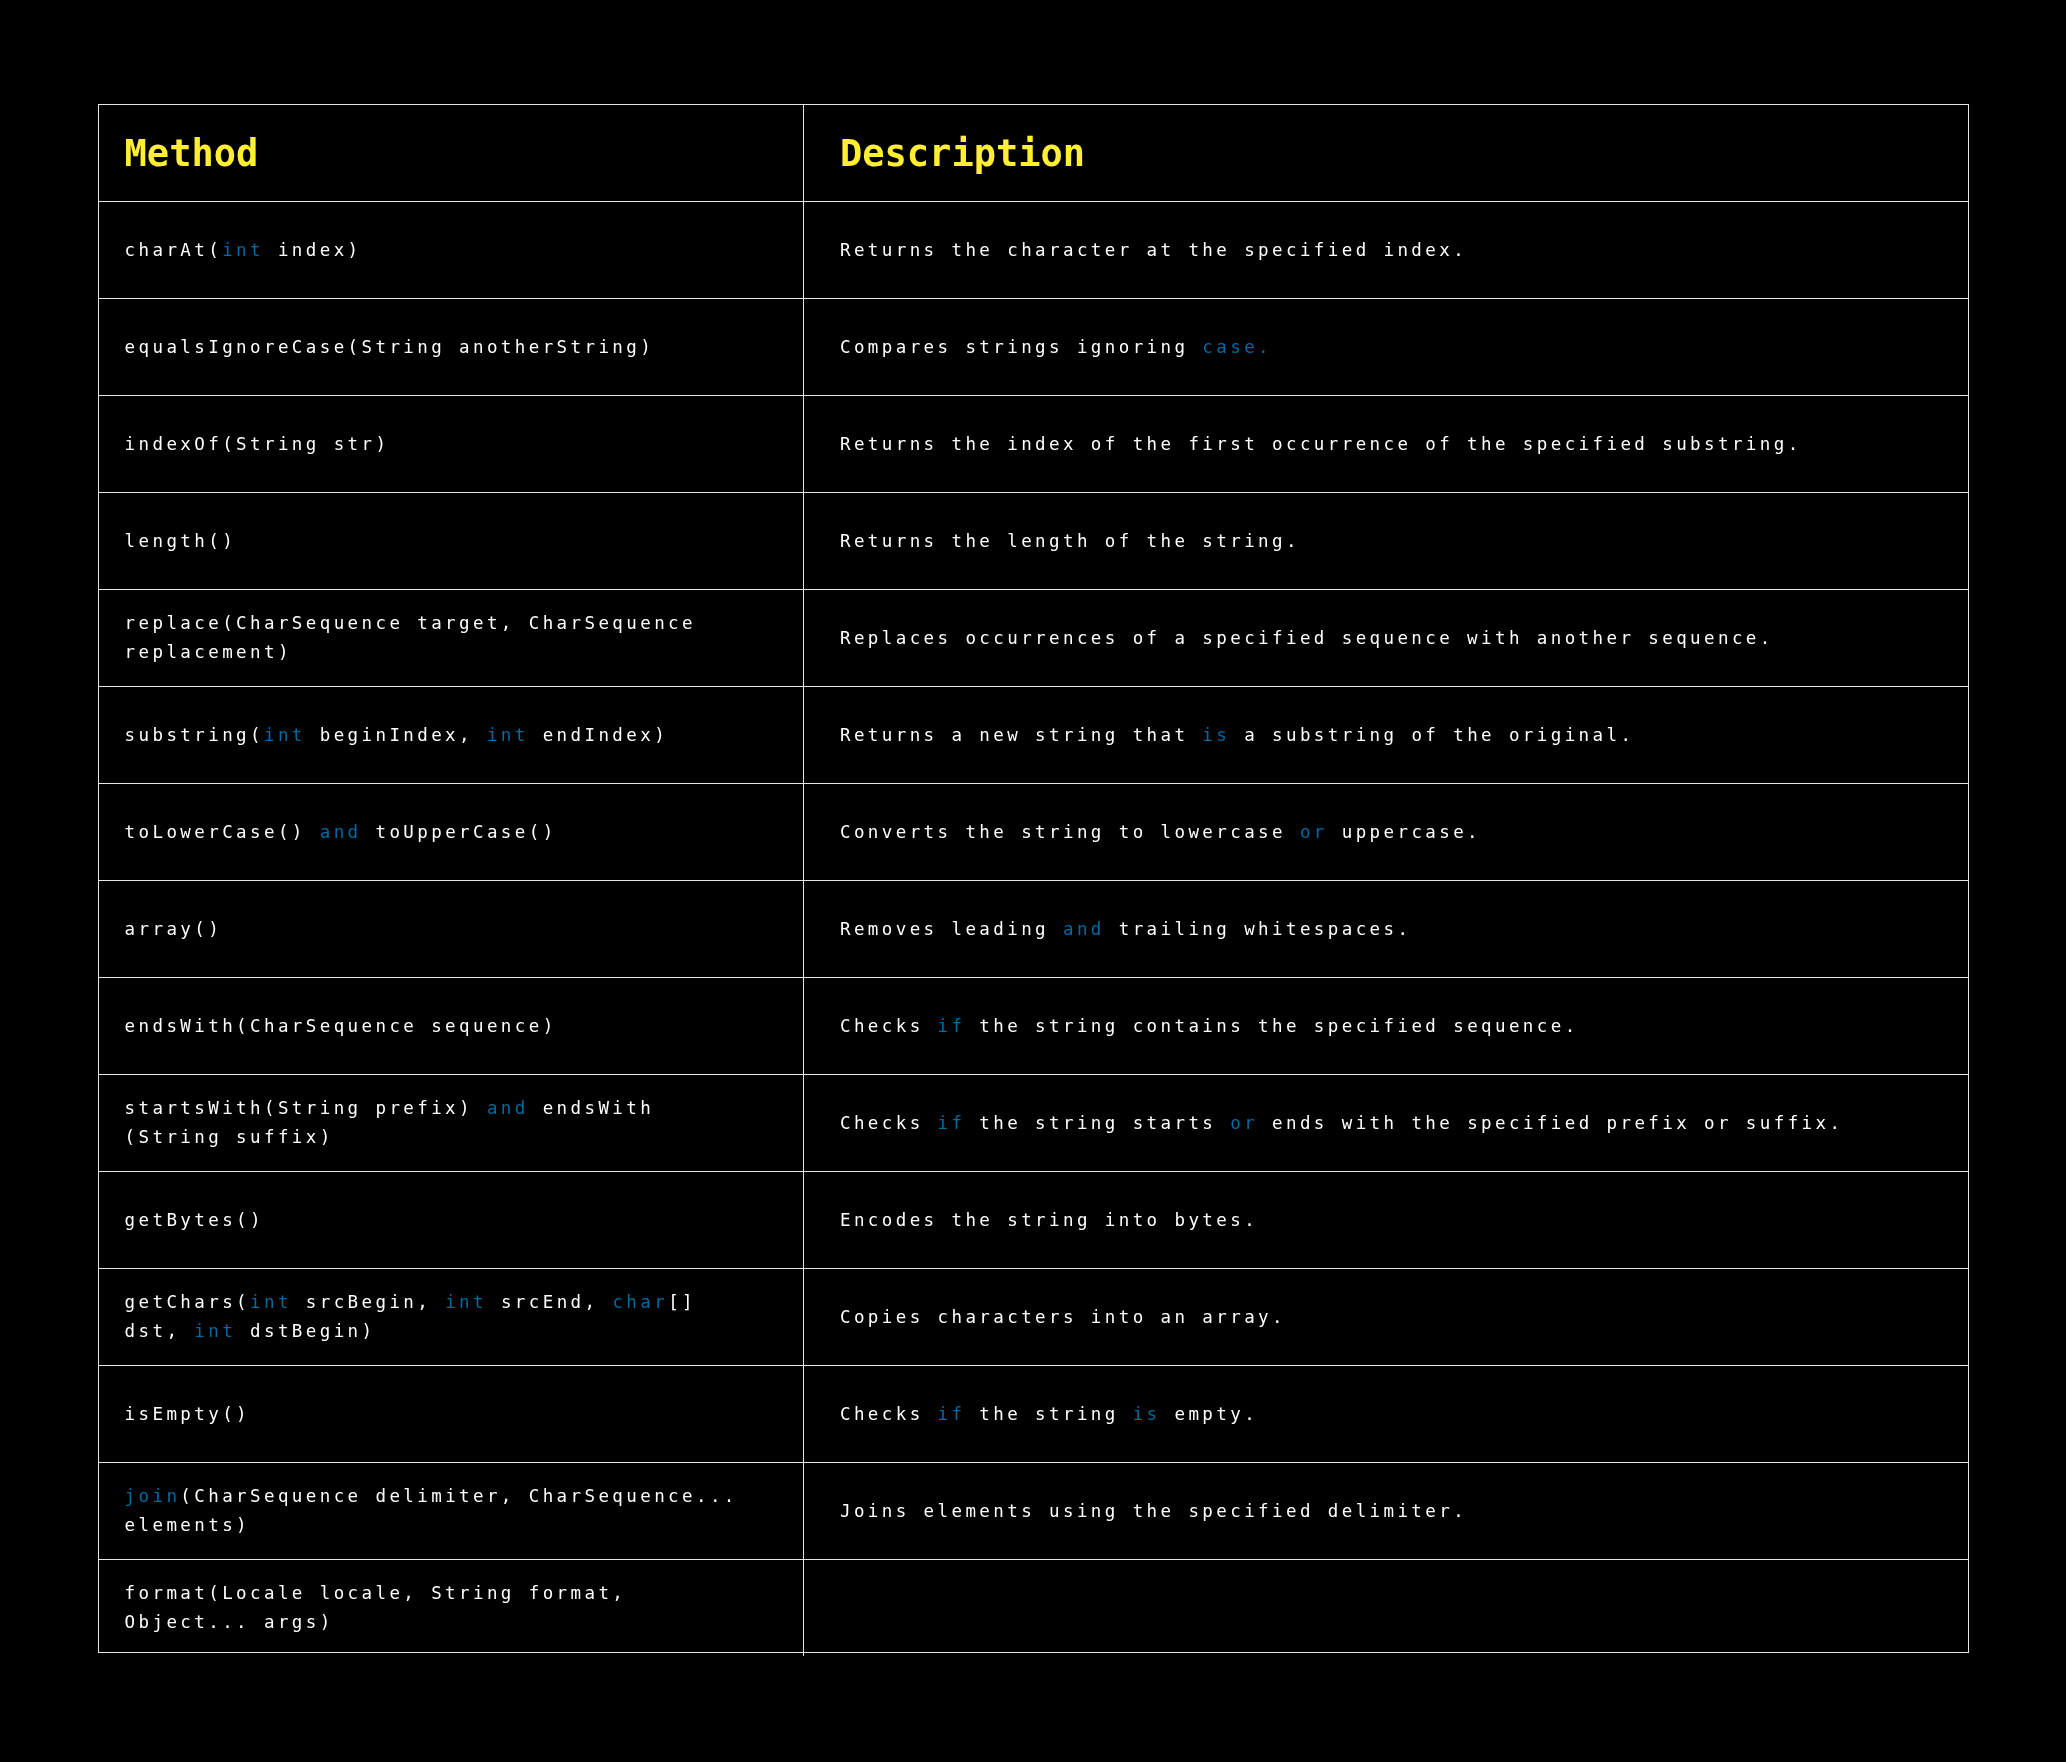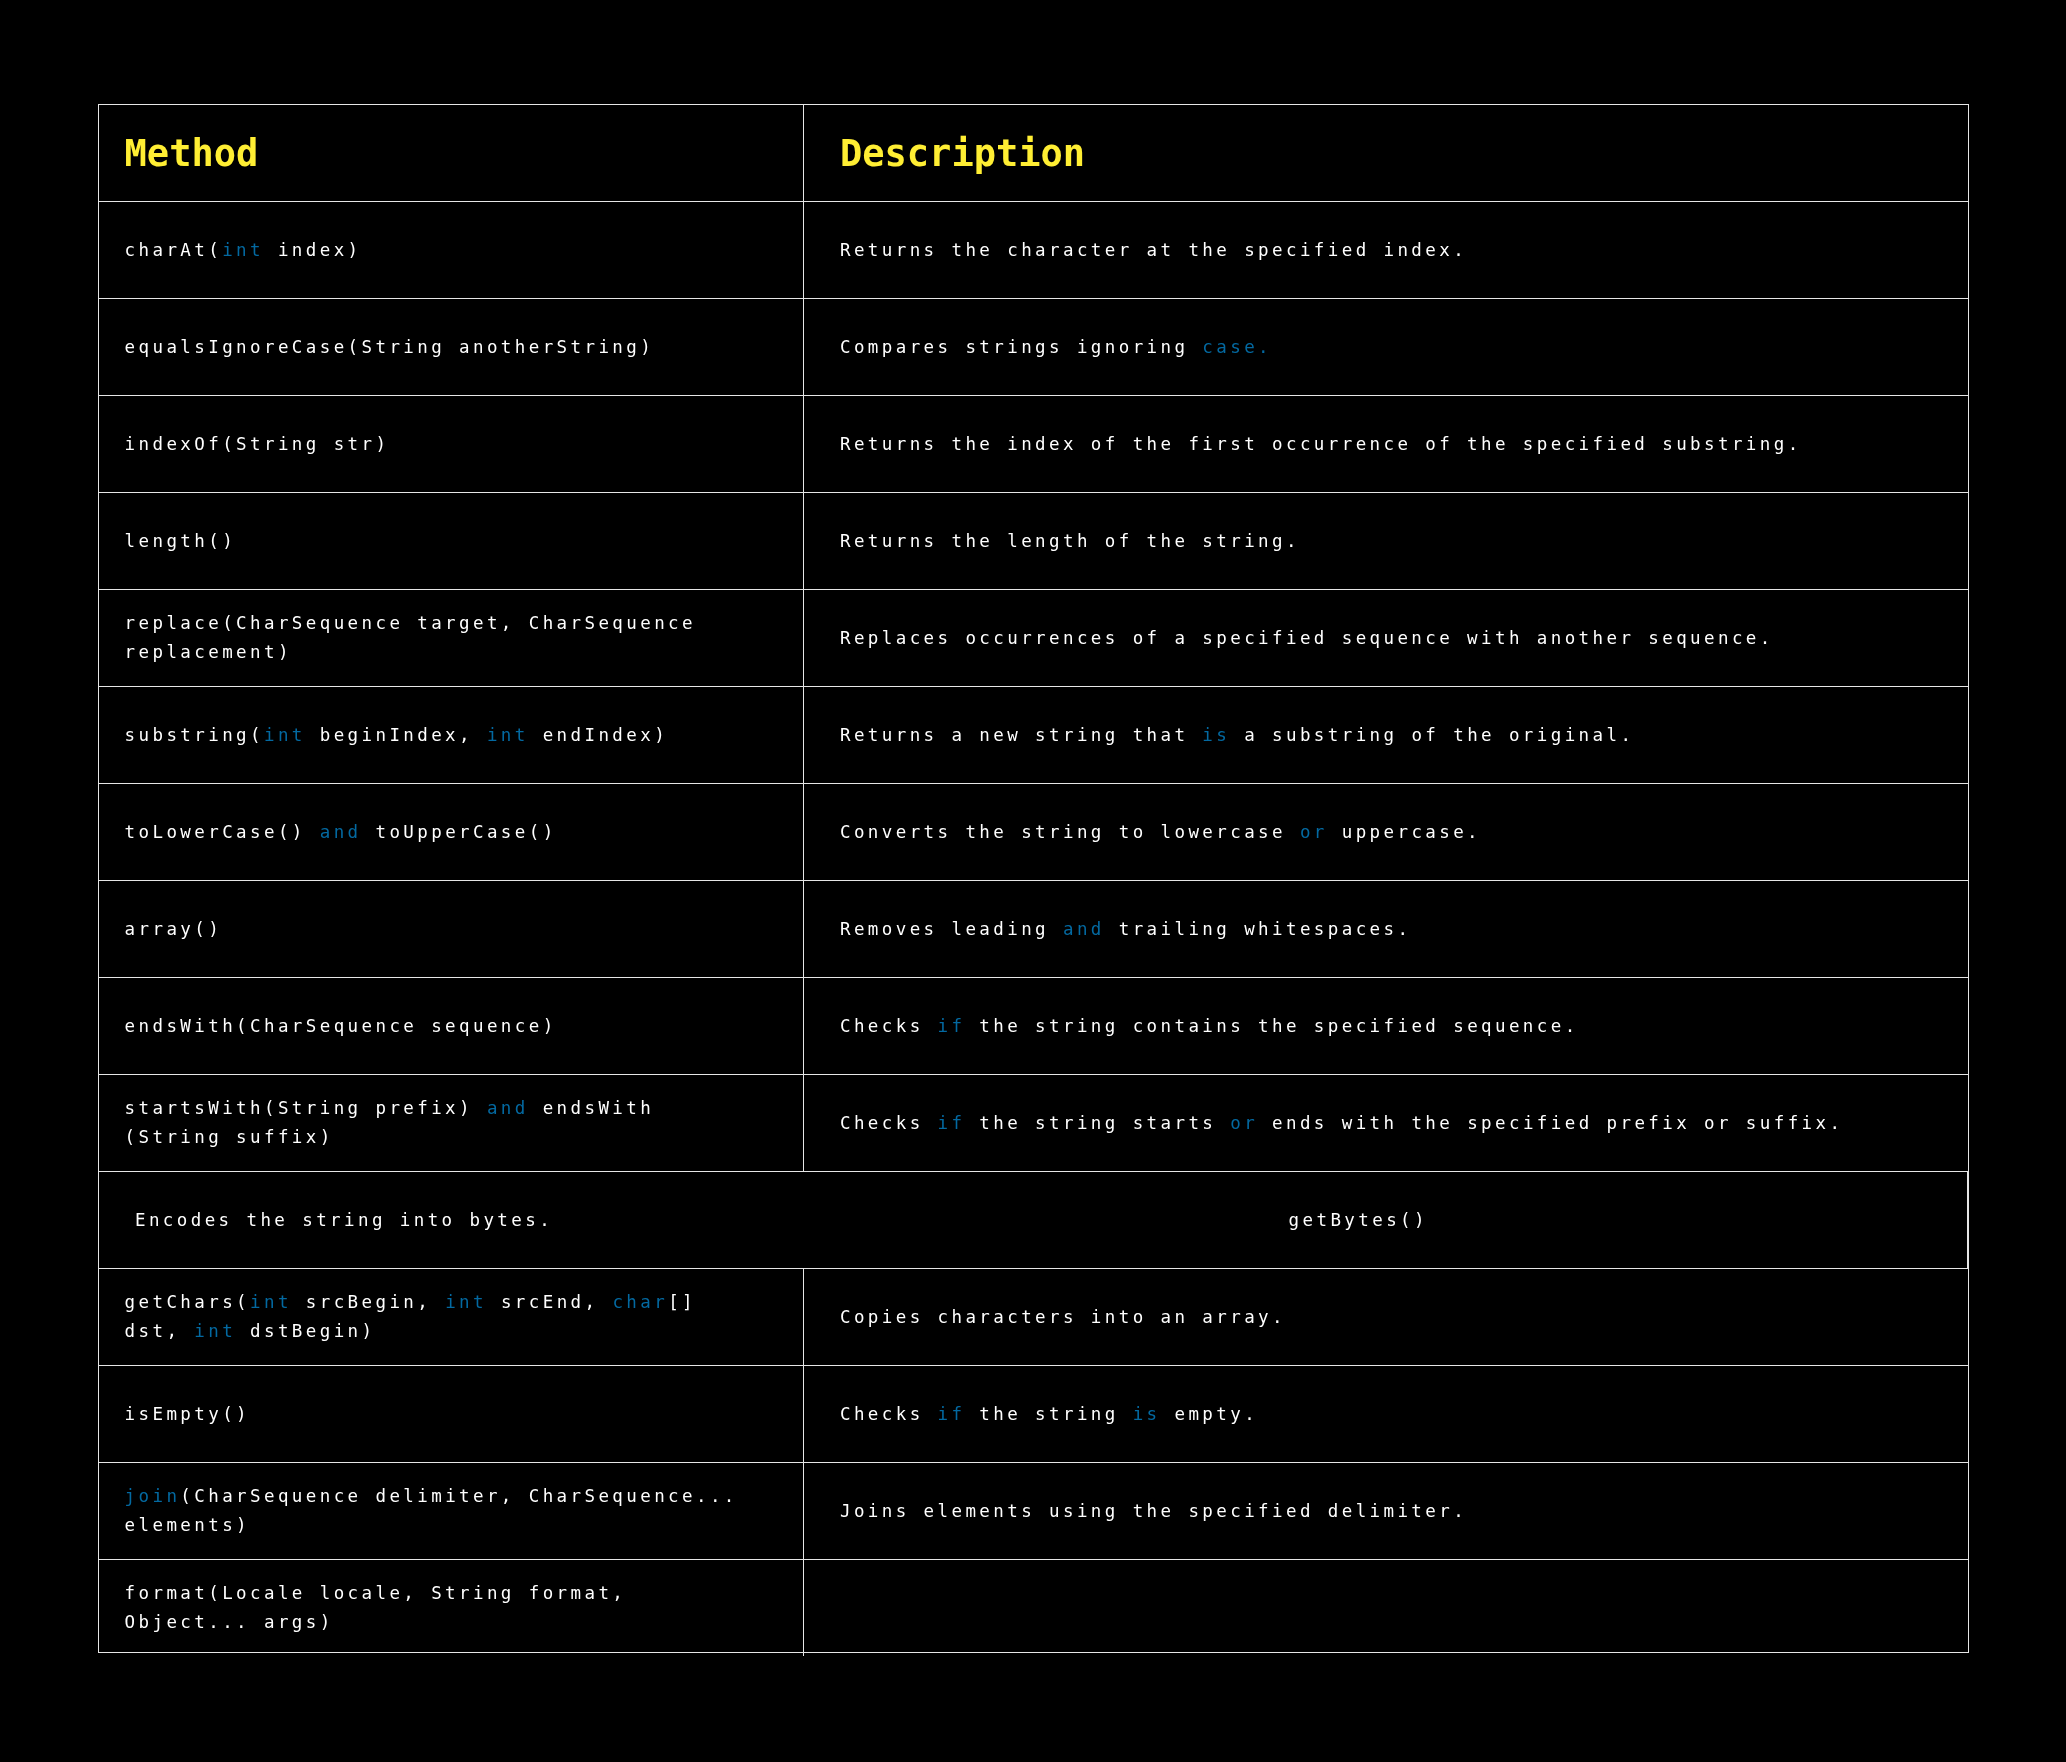--- a/index.html
+++ b/index.html
@@ -170,25 +170,25 @@
     <div class="cell method">
       <span class="txt"><span>startsWith(String prefix) </span><span class="kw">and</span><span> endsWith
 (String suffix)</span></span>
     </div>
     <div class="cell desc">
       <span class="txt"><span>Checks </span><span class="kw">if</span><span> the string starts </span><span class="kw">or</span><span> ends with the specified prefix or suffix.</span></span>
     </div>
   </div>
 
   <div class="row">
+    <div class="cell method">
+      <span class="txt"><span>getBytes()</span></span>
+    </div>
     <div class="cell desc">
       <span class="txt"><span>Encodes the string into bytes.</span></span>
-    </div>
-    <div class="cell method">
-      <span class="txt"><span>getBytes()</span></span>
     </div>
   </div>
 
   <div class="row">
     <div class="cell method">
       <span class="txt"><span>getChars(</span><span class="kw">int</span><span> srcBegin, </span><span class="kw">int</span><span> srcEnd, </span><span class="kw">char</span><span>[]
 dst, </span><span class="kw">int</span><span> dstBegin)</span></span>
     </div>
     <div class="cell desc">
       <span class="txt"><span>Copies characters into an array.</span></span>

